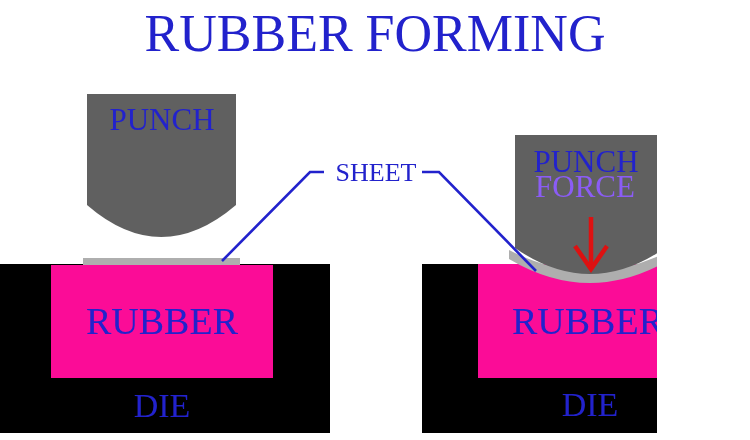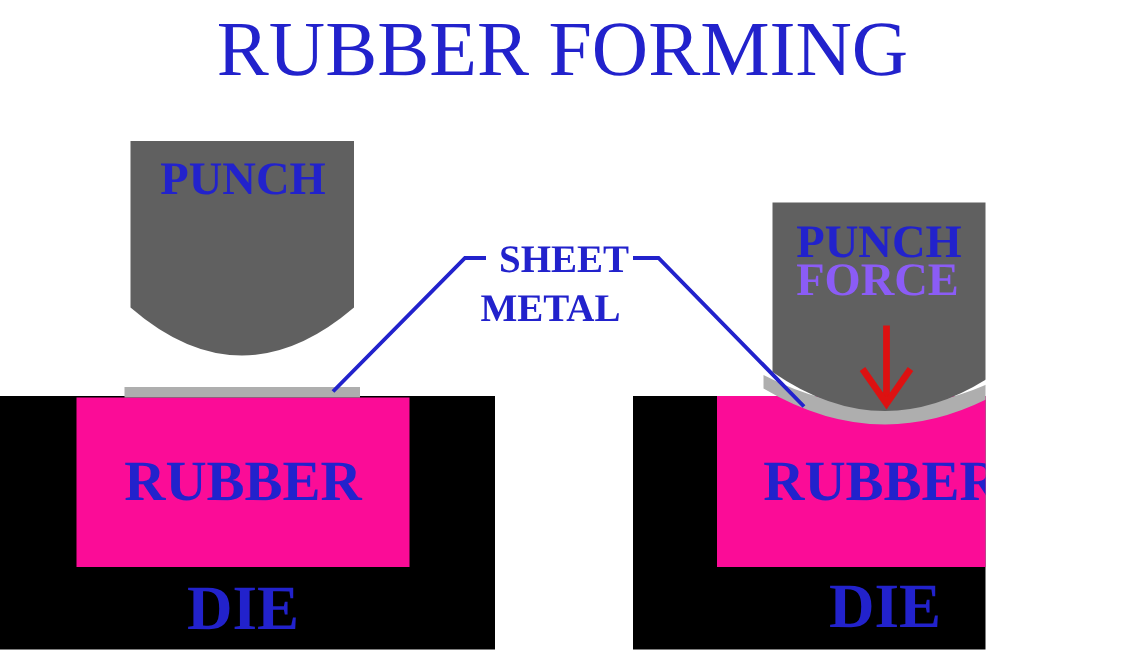--- a/index.html
+++ b/index.html
@@ -10,33 +10,32 @@
     font-family:"Liberation Serif","DejaVu Serif",serif;
     background:#fff;
   }
   .stage svg{position:absolute;left:0;top:0;}
   .lbl{
     position:absolute;
     transform:translate(-50%,-50%);
     white-space:nowrap;
     line-height:1;
     user-select:none;
-    font-weight:bold;
   }
   .title{
     position:absolute;
     left:0;top:8px;width:750px;
     text-align:center;
     font-size:52px;
     line-height:1;
   }
   .punch-lbl{font-size:31px;}
   .callout-lbl{font-size:26px;}
   .rubber-lbl{font-size:38px;}
-  .die-lbl{font-size:42px;}
+  .die-lbl{font-size:34px;}
   .force-lbl{font-size:31px;}
 </style>
 </head>
 <body>
 
 <div class="stage">
 
   <svg width="750" height="440" viewBox="0 0 750 440">
 
     <rect x="0" y="264" width="330" height="169" style="fill: rgb(0, 0, 0);"></rect>
@@ -54,21 +53,20 @@
 
     <line x1="591" y1="217" x2="591" y2="265" stroke-width="4.5" style="stroke: rgb(221, 17, 17);"></line>
     <polyline points="575,246 591,269 607,246" fill="none" stroke-width="4.5" style="stroke: rgb(221, 17, 17);"></polyline>
   </svg>
 
   <div class="title" style="color: rgb(34, 34, 204);">RUBBER FORMING</div>
 
   <div class="lbl punch-lbl" style="left: 162px; top: 119px; color: rgb(34, 34, 204);">PUNCH</div>
 
   <div class="lbl callout-lbl" style="left: 376px; top: 173px; color: rgb(34, 34, 204);">SHEET</div>
-  <div class="lbl callout-lbl" style="left: 367px; top: 206px; color: rgb(34, 34, 204);">METAL</div>
 
   <div class="lbl rubber-lbl" style="left: 162px; top: 321px; color: rgb(34, 34, 204);">RUBBER</div>
   <div class="lbl die-lbl" style="left: 162px; top: 406px; color: rgb(34, 34, 204);">DIE</div>
 
   <div class="lbl punch-lbl" style="left: 586px; top: 161px; color: rgb(34, 34, 204);">PUNCH</div>
   <div class="lbl force-lbl" style="left: 585px; top: 186px; color: #8b5cf6;">FORCE</div>
   <div class="lbl rubber-lbl" style="left: 588px; top: 321px; color: rgb(34, 34, 204);">RUBBER</div>
   <div class="lbl die-lbl" style="left: 590px; top: 405px; color: rgb(34, 34, 204);">DIE</div>
 </div>
 

